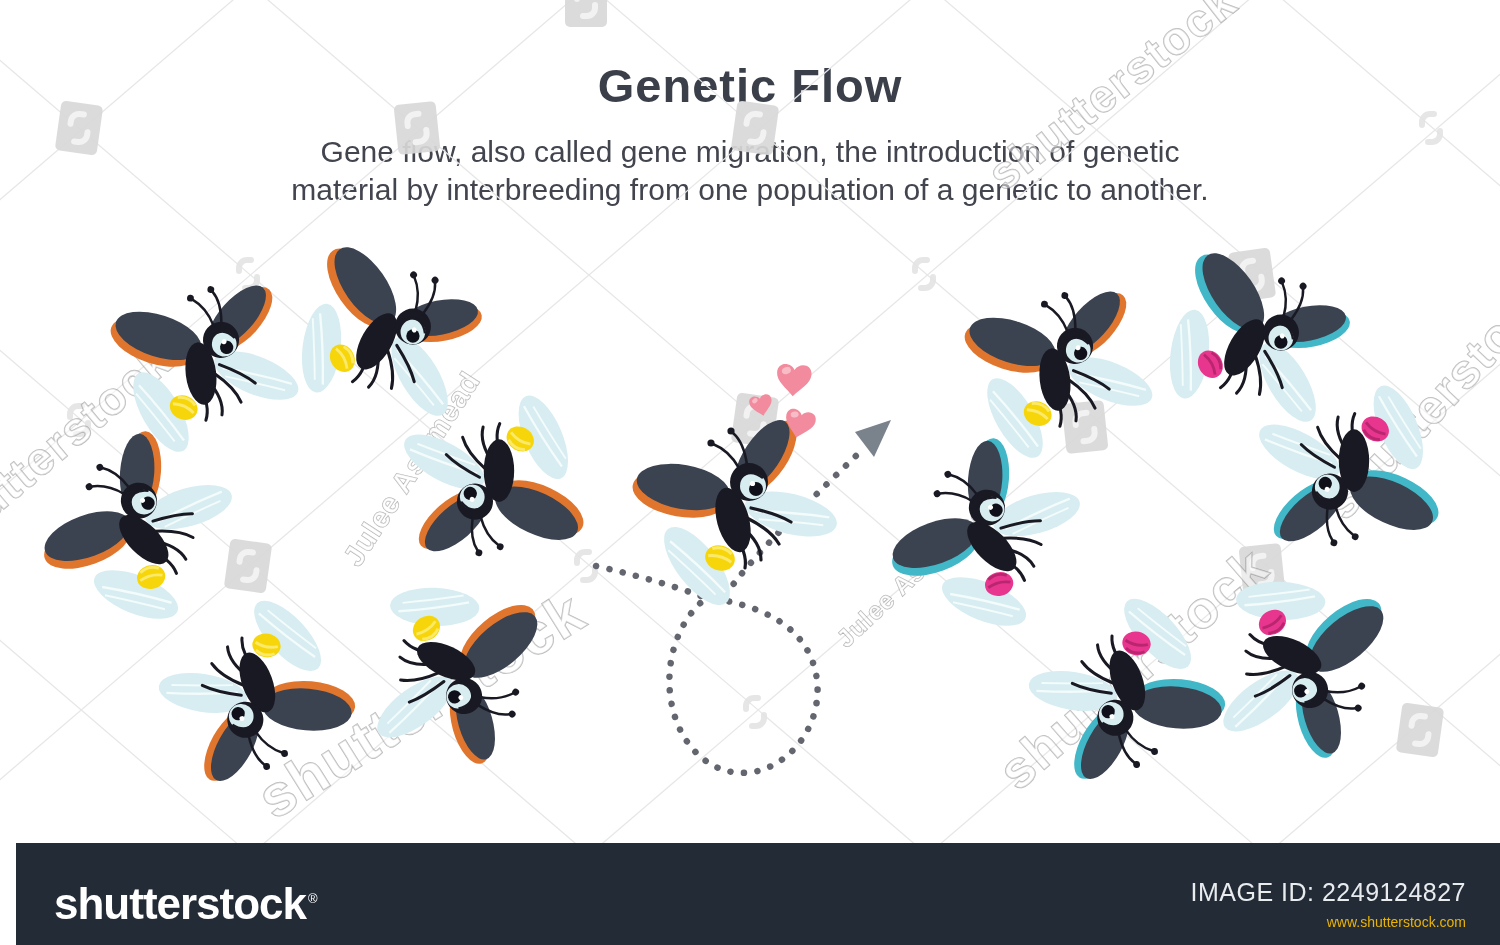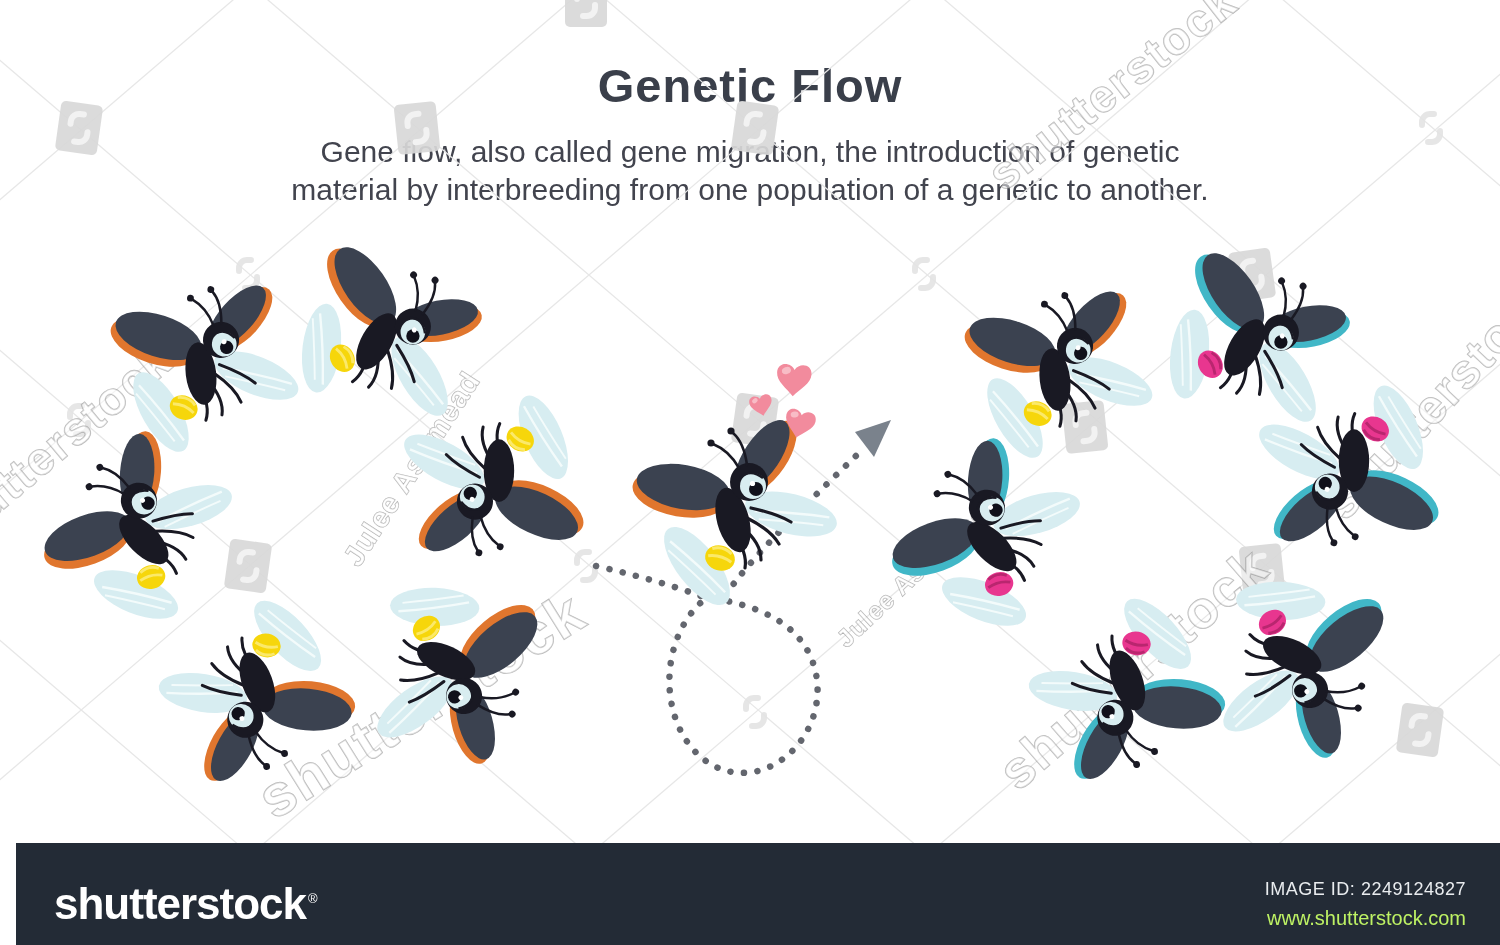--- a/index.html
+++ b/index.html
@@ -14,22 +14,22 @@
   .wm-outline{fill:rgba(255,255,255,0.5);stroke:rgba(130,130,130,0.55);stroke-width:1.4px;
          font-family:"Liberation Sans",sans-serif;font-weight:700;letter-spacing:2px;paint-order:stroke;}
   .wm-contrib{fill:rgba(255,255,255,0.6);stroke:rgba(120,120,120,0.6);stroke-width:1px;
          font-family:"Liberation Sans",sans-serif;font-weight:700;letter-spacing:1px;paint-order:stroke;}
   .footer{position:absolute;left:0;top:843px;width:1500px;height:122px;background:var(--bar,#232b36);
          z-index:5;display:flex;align-items:center;justify-content:space-between;
          padding:0 50px 0 38px;box-sizing:border-box;margin-left:16px;}
   .logo{font-weight:700;font-size:44px;color:#ffffff;letter-spacing:-1px;}
   .logo sup{font-size:13px;font-weight:400;margin-left:2px;}
   .meta{text-align:right;}
-  .image-id{font-size:18px;color:#e9ecef;margin-bottom:7px;letter-spacing:0.5px;}
-  .site{font-size:20px;color:#bef264;}
+  .image-id{font-size:25px;color:#e9ecef;margin-bottom:7px;letter-spacing:0.5px;}
+  .site{font-size:14px;color:#eab308;}
 </style>
 </head>
 <body>
 
 <div class="stage">
 
   <div class="title">Genetic Flow</div>
   <div class="subtitle">
     <div>Gene flow, also called gene migration, the introduction of genetic</div>
     <div>material by interbreeding from one population of a genetic to another.</div>

